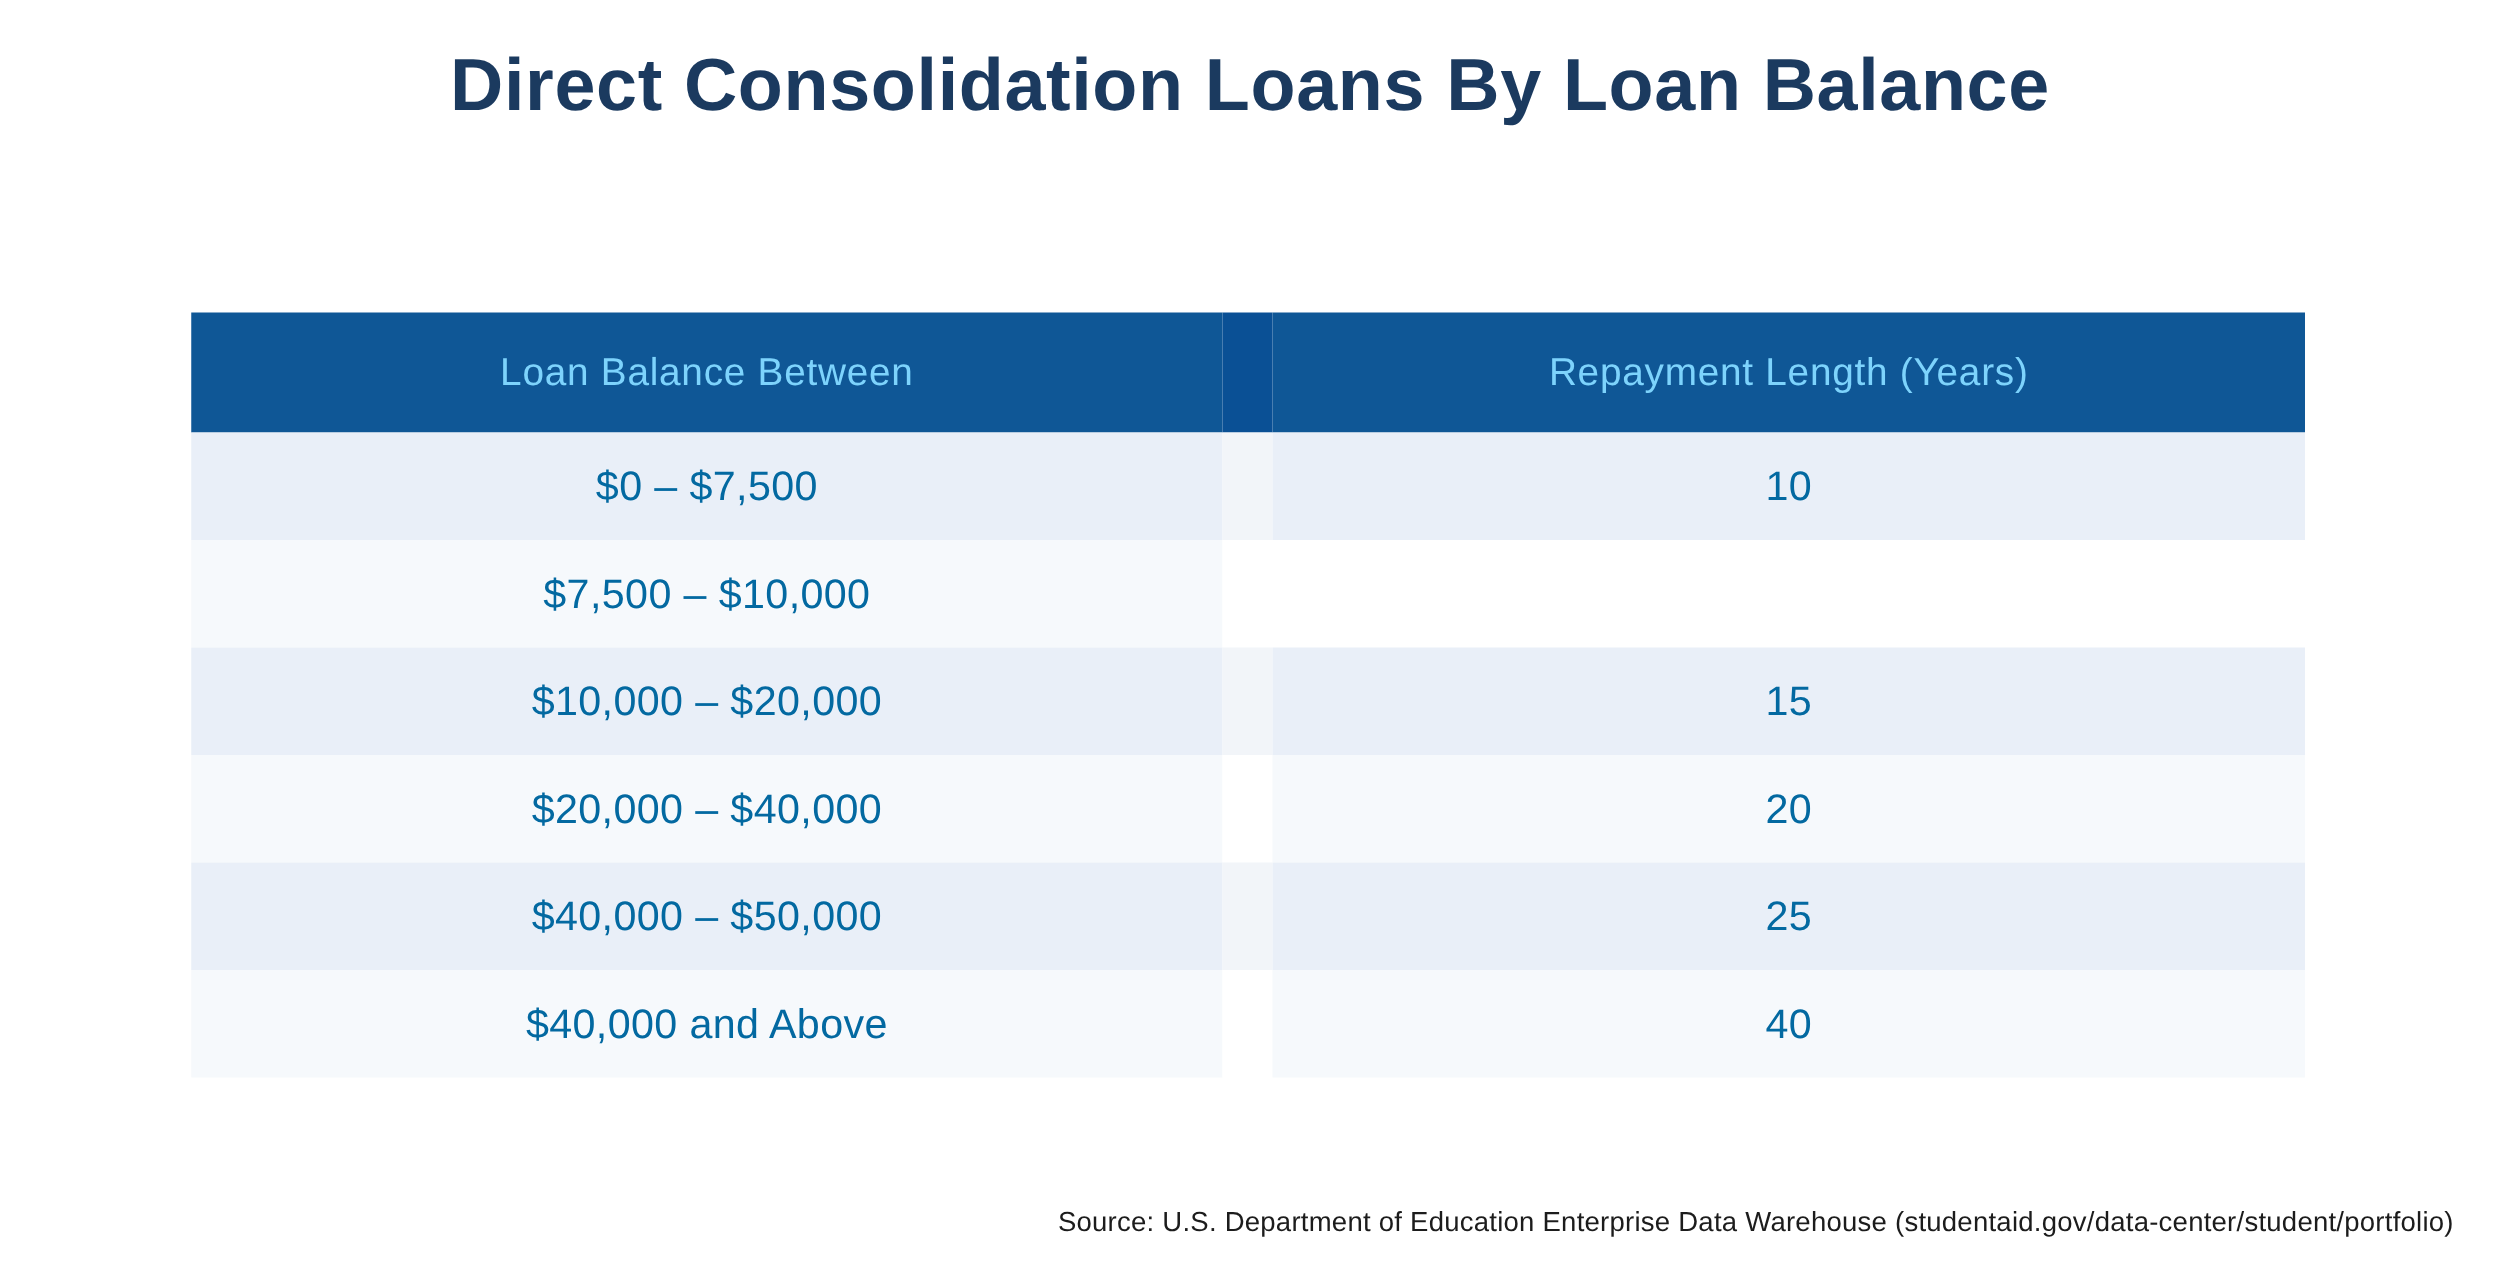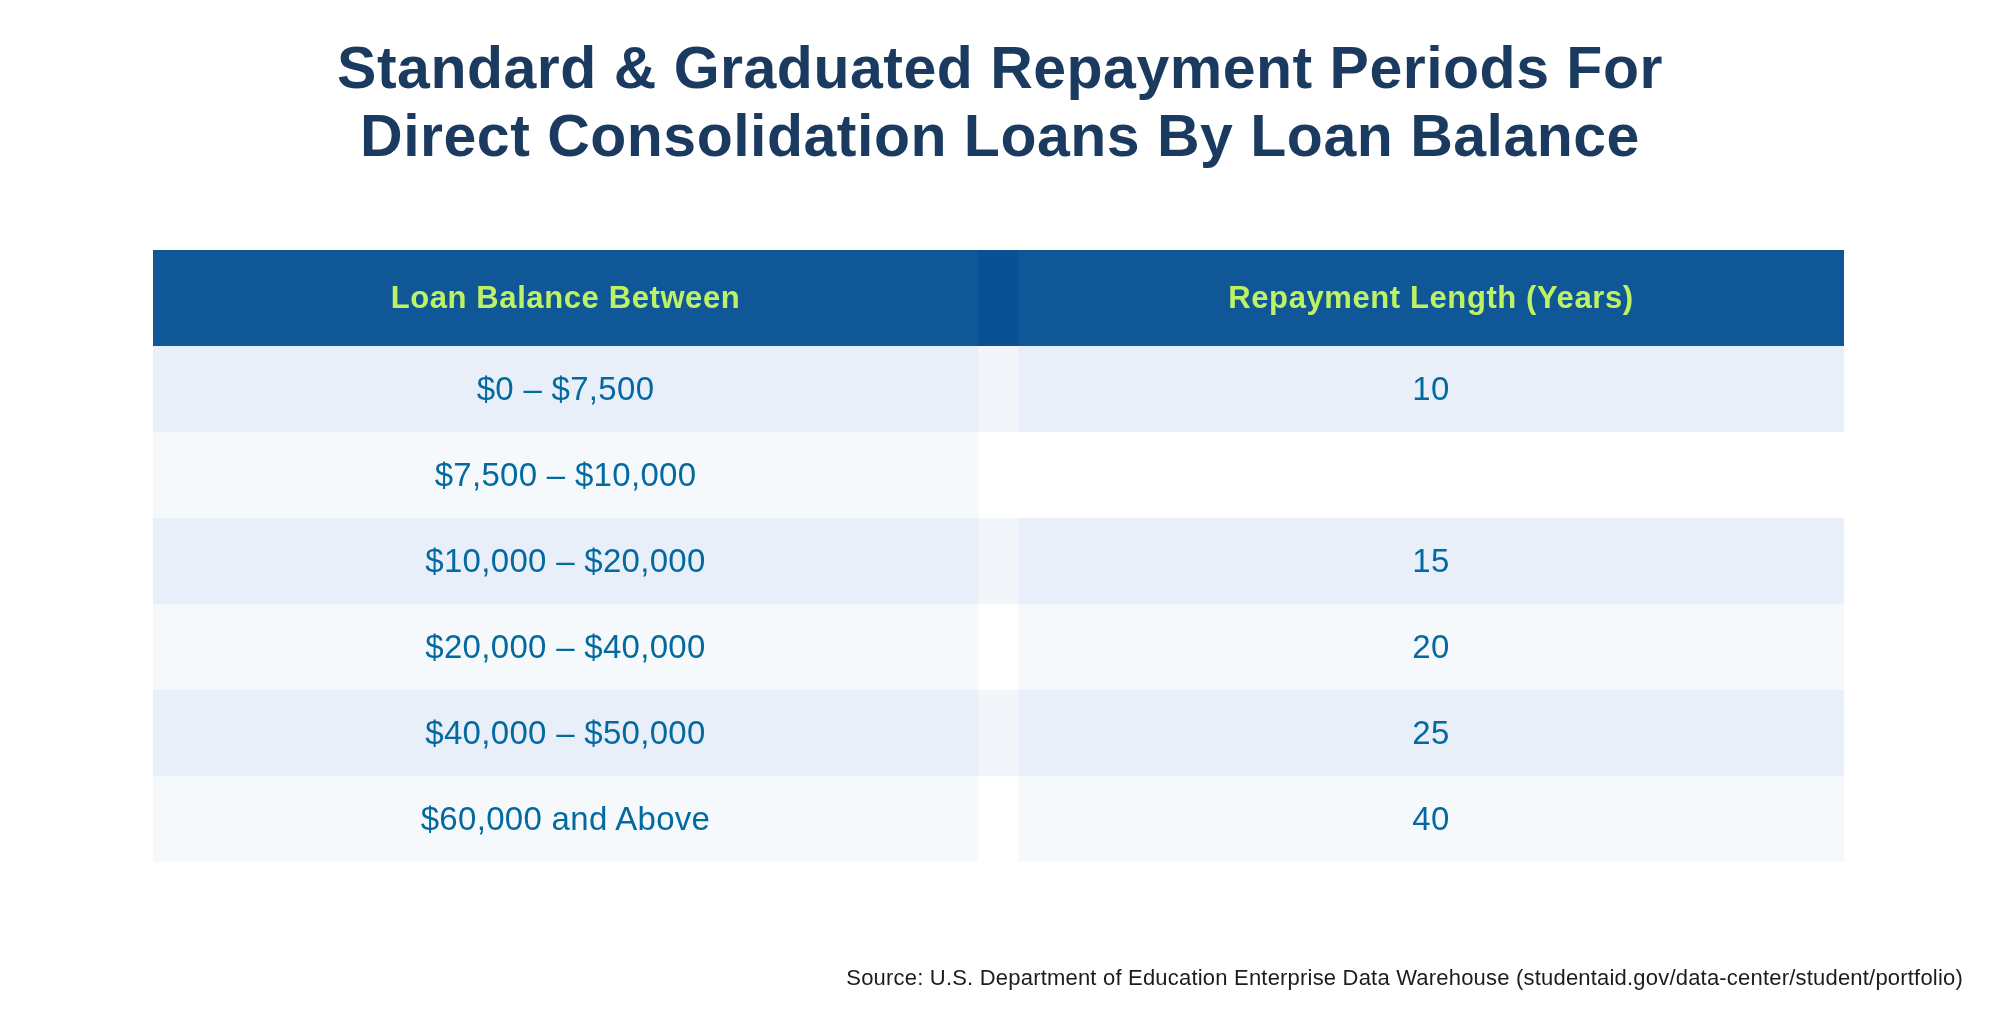--- a/index.html
+++ b/index.html
@@ -45,23 +45,23 @@
   .cell {
     display: flex;
     align-items: center;
     justify-content: center;
     font-size: 33px;
     color: #0369a1;
     letter-spacing: 0.3px;
   }
   .thead .cell {
     background: #0F5796;
-    color: #bef264;
+    color: #7dd3fc;
     font-size: 31px;
-    font-weight: bold;
+    font-weight: normal;
     letter-spacing: 0.6px;
   }
   .thead .gap { background: #0A5095; }
   .tr.odd .cell { background: #E9EFF8; }
   .tr.odd .gap  { background: #F2F5F9; }
   .tr.even .cell { background: #F6F9FC; }
   .tr.even .gap  { background: #FFFFFF; }
 
   .source {
     position: absolute;
@@ -72,21 +72,20 @@
     color: #1C1C1C;
     letter-spacing: 0.2px;
   }
 </style>
 </head>
 <body>
 
 <div class="page">
 
   <h1 class="title">
-    <span class="title-line">Standard &amp; Graduated Repayment Periods For</span>
     <span class="title-line">Direct Consolidation Loans By Loan Balance</span>
   </h1>
 
   <div class="table">
 
     <div class="tr thead">
       <div class="cell">Loan Balance Between</div>
       <div class="gap"></div>
       <div class="cell">Repayment Length (Years)</div>
     </div>
@@ -114,21 +113,21 @@
       <div class="cell">20</div>
     </div>
 
     <div class="tr odd">
       <div class="cell">$40,000 – $50,000</div>
       <div class="gap"></div>
       <div class="cell">25</div>
     </div>
 
     <div class="tr even">
-      <div class="cell">$60,000 and Above</div>
+      <div class="cell">$40,000 and Above</div>
       <div class="gap"></div>
       <div class="cell">40</div>
     </div>
 
   </div>
 
   <div class="source">Source: U.S. Department of Education Enterprise Data Warehouse (studentaid.gov/data-center/student/portfolio)</div>
 
 </div>
 

